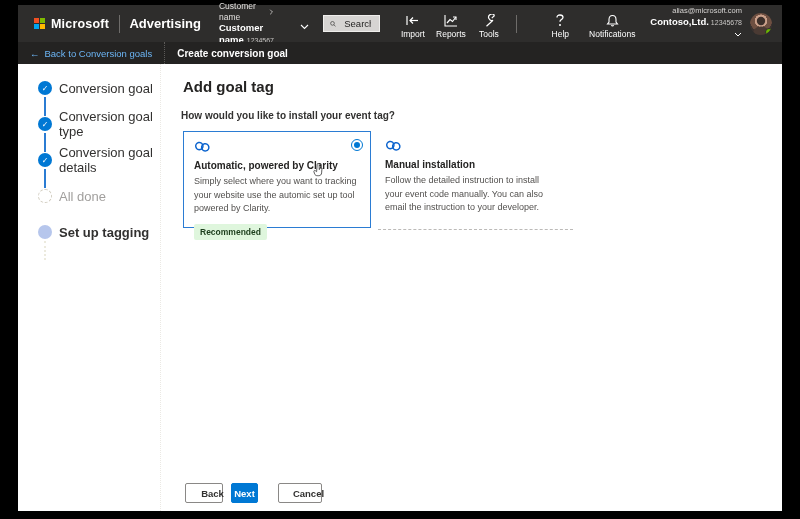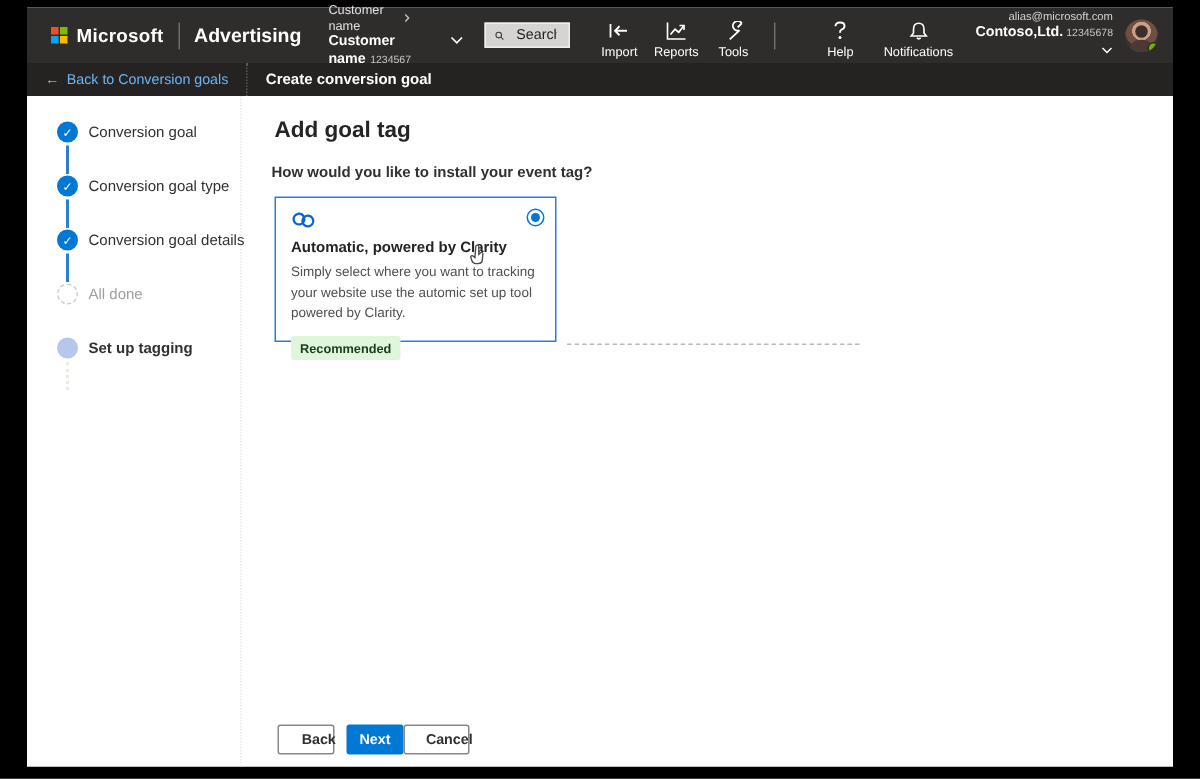--- a/index.html
+++ b/index.html
@@ -49,21 +49,21 @@
   .content{position:absolute;left:0;top:59px;width:100%;height:447px;background:#fff;}
   .stepper-sep{position:absolute;left:142px;top:0;bottom:0;border-left:1px dotted #ebe9e4;}
 
   .stepper{position:absolute;left:10px;top:6px;width:140px;}
   .step{position:relative;height:36px;display:flex;align-items:center;}
   .step .dot{position:absolute;left:10px;width:14px;height:14px;border-radius:50%;box-sizing:border-box;
     display:flex;align-items:center;justify-content:center;}
   .step.complete .dot{background:#0078d4;color:#fff;font-size:8px;font-weight:bold;}
   .step.current .dot{background:#b6c6ec;}
   .step.todo .dot{border:1px dashed #d2cdc0;background:#fff;}
-  .step .lbl{margin-left:31px;font-size:10px;color:#323130;}
+  .step .lbl{margin-left:31px;font-size:13px;color:#323130;}
   .step.current .lbl{font-weight:bold;}
   .step.todo .lbl{color:#a19f9d;}
   .step.line-solid::after{content:"";position:absolute;left:16px;top:calc(50% + 9px);height:19px;width:2px;background:#2b7cd3;}
   .step.line-dotted::after{content:"";position:absolute;left:16px;top:calc(50% + 9px);height:19px;width:0;
     border-left:2px dotted #eceade;}
 
   .page-heading{position:absolute;left:165px;top:14px;font-size:15px;font-weight:bold;color:#252423;}
   .question{position:absolute;left:163px;top:46px;font-size:10px;font-weight:600;color:#323130;}
 
   .card{position:absolute;top:67px;box-sizing:border-box;background:#fff;}
@@ -79,21 +79,21 @@
   .dash-sep{position:absolute;left:360px;top:165px;width:195px;border-top:1px dashed #bcbab8;}
 
   .cursor{position:absolute;left:295px;top:99px;pointer-events:none;}
 
   .btnrow{position:absolute;left:167px;top:419px;display:flex;align-items:center;}
   .btn{height:20px;box-sizing:border-box;font-size:9.5px;font-weight:600;display:flex;align-items:center;
     justify-content:center;cursor:pointer;font-family:"Liberation Sans","DejaVu Sans",sans-serif;}
   .btn.secondary{background:#fff;border:1px solid #8a8886;color:#323130;border-radius:2px;padding-left:23px;}
   .btn.primary{background:#0078d4;border:1px solid #0078d4;color:#fff;border-radius:2px;}
   .btn-back{width:38px;margin-right:8px;}
-  .btn-next{width:38px;text-align:center;}
+  .btn-next{width:27px;margin-right:20px;text-align:center;}
   .btn-cancel{width:44px;}
 
   svg{display:block;}
 </style>
 </head>
 <body>
 
 <div class="app">
 
   <div class="topbar">
@@ -244,20 +244,30 @@
         </g>
       </svg>
       <span class="radio">
           <span class="inner"></span>
         </span>
       <div class="title">Automatic, powered by Clarity</div>
       <div class="body">Simply select where you want to tracking your website use the automic set up tool powered by Clarity.</div>
       <span class="badge">Recommended</span>
     </div>
 
+    <div class="card card2">
+      <svg width="17" height="13" viewBox="0 0 17 13">
+        <g transform="rotate(-12 8 6.5)">
+          <circle cx="5.5" cy="5.5" r="3.6" stroke="#0b63ce" stroke-width="1.5" fill="none"></circle>
+          <circle cx="11" cy="8" r="3.6" stroke="#0b63ce" stroke-width="1.5" fill="none"></circle>
+        </g>
+      </svg>
+      <div class="title">Manual installation</div>
+      <div class="body">Follow the detailed instruction to install your event code manually. You can also email the instruction to your developer.</div>
+    </div>
     <div class="dash-sep"></div>
 
     <svg class="cursor" width="13" height="15" viewBox="0 0 13 15">
       <path d="M4.2 1.3 c0-1.2 2-1.2 2 0 V6.6 l1.1-1.1 c.6-.6 1.7-.1 1.6.8 l-.3 3.6 c-.1 1.7-1.2 2.8-2.9 2.8 H4.2 c-1.1 0-2.2-.7-2.6-1.8 L.9 8.6 c-.3-.9.8-1.6 1.5-.9 l1.2 1 z" fill="#fff" stroke="#4a4a4a" stroke-width="0.9"></path>
     </svg>
 
     <div class="btnrow">
       <button class="btn secondary btn-back">Back</button>
       <button class="btn primary btn-next">Next</button>
       <button class="btn secondary btn-cancel">Cancel</button>

